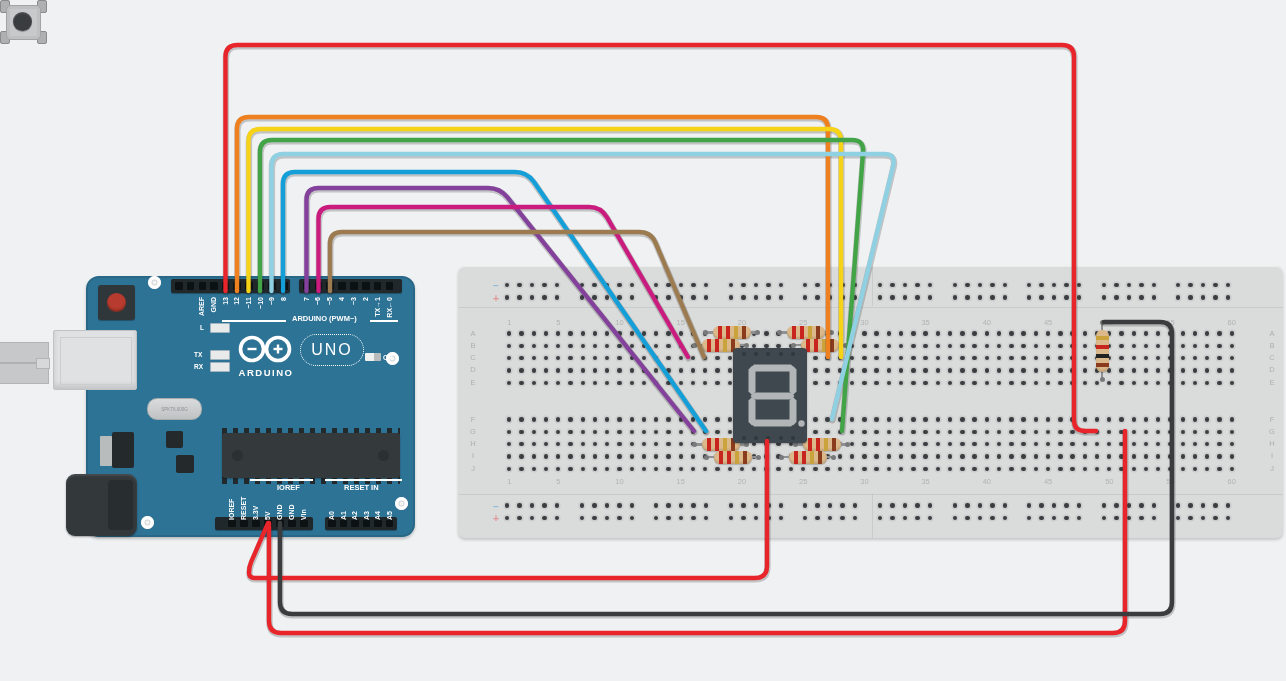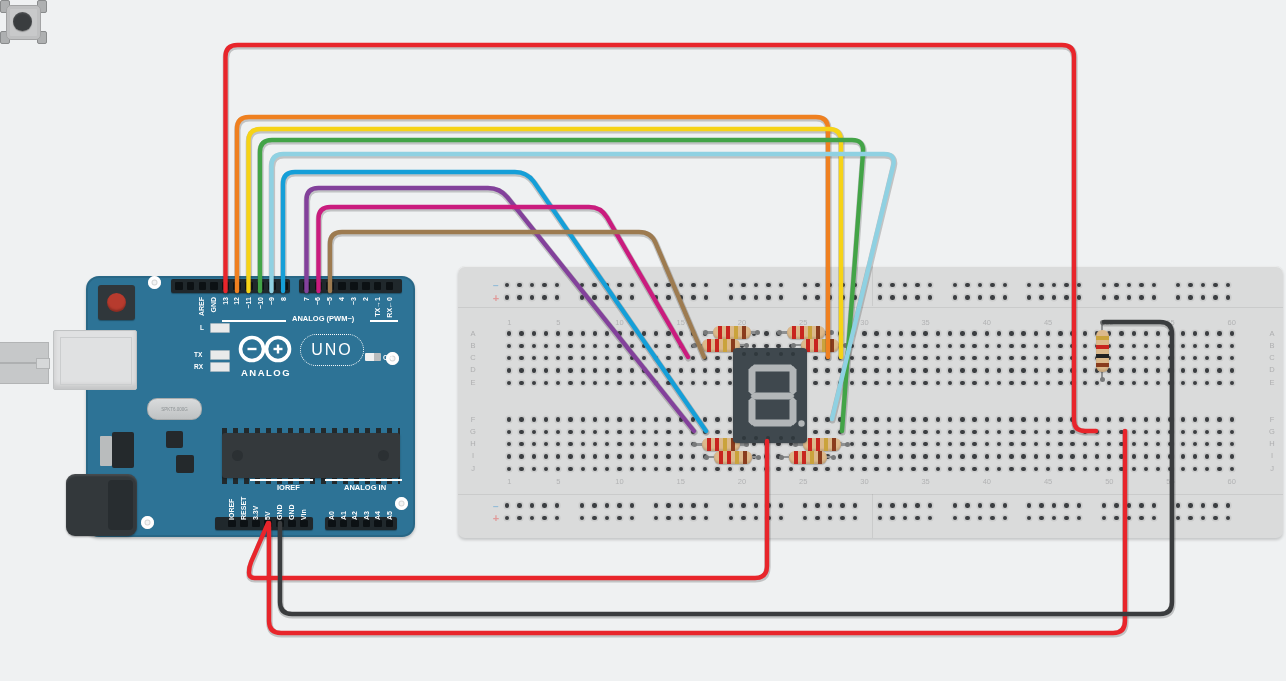--- a/index.html
+++ b/index.html
@@ -952,31 +952,31 @@
     <div class="smdled" style="left:279px;top:77px;"></div>
     <div class="silk" style="left:297px;top:78px;font-size:6.5px;">ON</div>
 
     <svg class="abs" style="left:150px;top:58px;" width="58" height="30" viewBox="0 0 58 30">
       <circle cx="16" cy="15" r="11.5" fill="none" stroke="#fff" stroke-width="3.6"></circle>
       <circle cx="42" cy="15" r="11.5" fill="none" stroke="#fff" stroke-width="3.6"></circle>
       <line x1="11.5" y1="15" x2="20.5" y2="15" stroke="#fff" stroke-width="2.4"></line>
       <line x1="37.5" y1="15" x2="46.5" y2="15" stroke="#fff" stroke-width="2.4"></line>
       <line x1="42" y1="10.5" x2="42" y2="19.5" stroke="#fff" stroke-width="2.4"></line>
     </svg>
-    <div class="silk" style="left:151px;top:91px;width:58px;text-align:center;font-size:9.5px;letter-spacing:1.5px;">ANALOG</div>
+    <div class="silk" style="left:151px;top:91px;width:58px;text-align:center;font-size:9.5px;letter-spacing:1.5px;">ARDUINO</div>
     <div class="abs" style="left:214px;top:58px;width:62px;height:30px;border:1.5px dotted #fff;border-radius:16px;
          display:flex;align-items:center;justify-content:center;color:#fff;font-size:16px;letter-spacing:2px;font-weight:300;">UNO</div>
 
     <div class="silkline" style="left:136px;top:44px;width:64px;"></div>
-    <div class="silk" id="digital-label" style="left:206px;top:38px;font-size:7.5px;">ANALOG (PWM~)</div>
+    <div class="silk" id="digital-label" style="left:206px;top:38px;font-size:7.5px;">ARDUINO (PWM~)</div>
     <div class="silkline" style="left:284px;top:44px;width:28px;"></div>
     <div class="silkline" style="left:164px;top:203px;width:63px;"></div>
     <div class="silk" style="left:191px;top:207px;font-size:7.5px;">IOREF</div>
     <div class="silkline" style="left:239px;top:203px;width:77px;"></div>
-    <div class="silk" style="left:258px;top:207px;font-size:7.5px;">ANALOG IN</div>
+    <div class="silk" style="left:258px;top:207px;font-size:7.5px;">RESET IN</div>
   <div class="hdr" style="left: 85px; top: 3px; width: 119px; height: 14px;"></div>
       <div class="pinsq" style="left: 89.25px; top: 6.25px;"></div>
       <div class="pinsq" style="left: 100.95px; top: 6.25px;"></div>
       <div class="pinsq" style="left: 112.55px; top: 6.25px;"></div>
       <div class="pinlabel top" style="left: 101.3px; top: 31px;">AREF</div>
       <div class="pinsq" style="left: 124.25px; top: 6.25px;"></div>
       <div class="pinlabel top" style="left: 113px; top: 31px;">GND</div>
       <div class="pinsq" style="left: 135.85px; top: 6.25px;"></div>
       <div class="pinlabel top" style="left: 124.6px; top: 31px;">13</div>
       <div class="pinsq" style="left: 147.45px; top: 6.25px;"></div>

